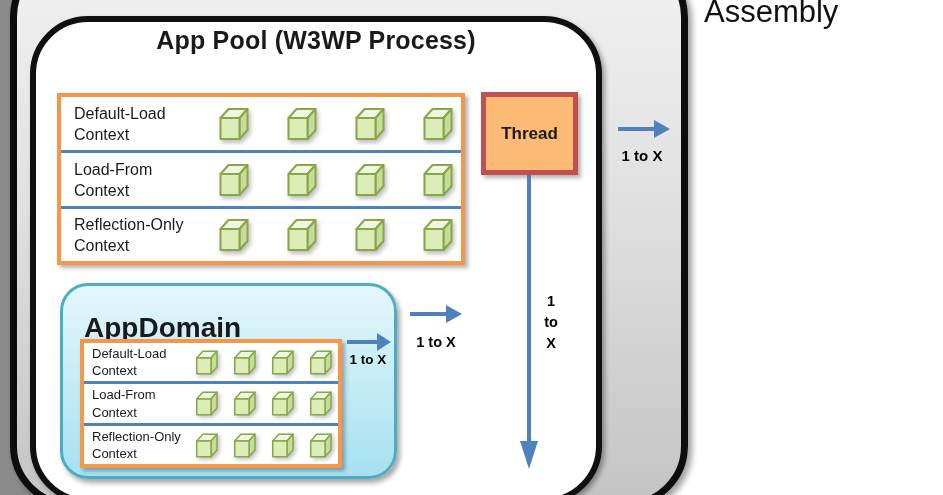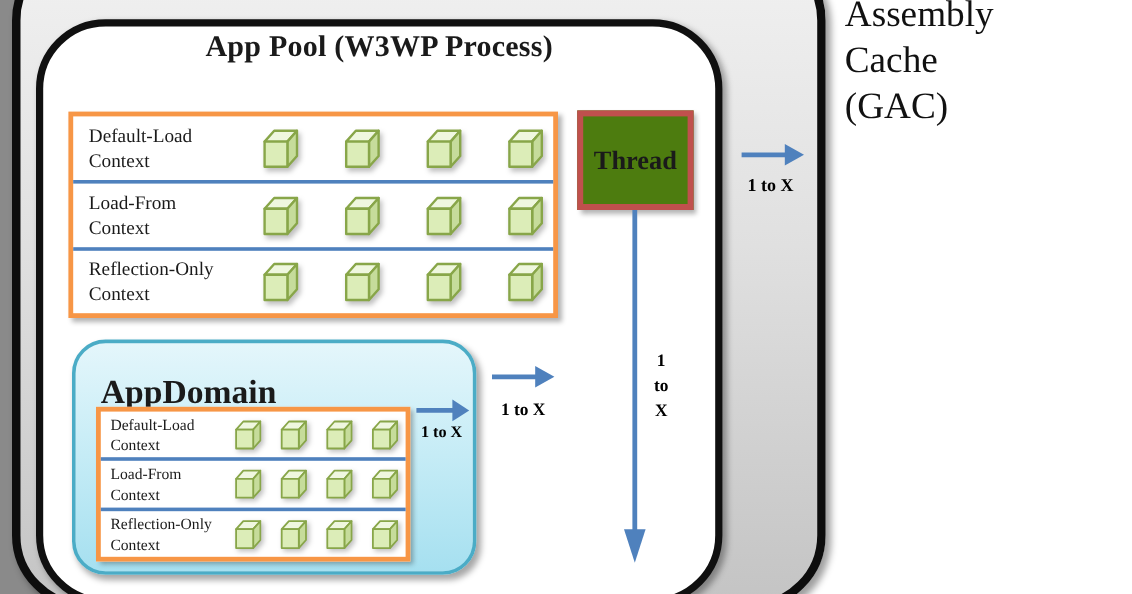--- a/index.html
+++ b/index.html
@@ -1,19 +1,19 @@
 <!DOCTYPE html>
 <html><head>
 <meta charset="utf-8">
 <style>
   * { margin:0; padding:0; box-sizing:border-box; }
   html,body { background:#fff; }
   #stage {
     position:relative; width:845px; height:495px; overflow:hidden;
-    background:#fff; font-family:Liberation Serif, serif; color:#1a1a1a;
+    background:#fff; font-family:Liberation Sans, sans-serif; color:#1a1a1a;
   }
   .abs { position:absolute; }
 
   
   .left-backdrop { left:0; top:0; width:52px; height:495px; background:#8a8a8a; }
 
   
   .outer-box {
     left:10px; top:-45px; width:678px; height:553px;
     border:7px solid #0d0d0d; border-radius:62px;
@@ -45,23 +45,23 @@
   .ctx-sep { height:3px; background:#4F81BD; width:100%; }
   .ctx-label { font-size:16px; line-height:21px; }
   .shared-box .ctx-label { padding-left:13px; width:158px; }
   .cube-strip { display:flex; justify-content:space-between; align-items:center; }
   .shared-box .cube-strip { width:236px; margin-right:8px; }
   .cube-lg { width:31px; height:36px; filter:drop-shadow(2px 3px 2px rgba(0,0,0,0.25)); }
   .cube-sm { width:23px; height:27px; filter:drop-shadow(2px 2px 2px rgba(0,0,0,0.25)); }
 
   .thread-box {
     left:481px; top:92px; width:97px; height:83px;
-    border:5px solid #C0504D; background:#4d7c0f;
+    border:5px solid #C0504D; background:#fdba74;
     display:flex; align-items:center; justify-content:center;
-    font-weight:bold; font-size:22px;
+    font-weight:bold; font-size:17px;
     box-shadow:3px 3px 4px rgba(0,0,0,0.3);
   }
 
   .webapp-box {
     left:60px; top:283px; width:337px; height:196px;
     border:3px solid #4BACC6; border-radius:28px;
     background:linear-gradient(180deg,#E4F6FB 0%,#CBEEF7 40%,#A6E0F0 100%);
     box-shadow:3px 4px 5px rgba(0,0,0,0.35);
   }
   .webapp-title { left:60px; top:287px; width:337px; text-align:center; font-weight:bold; font-size:19px; }
@@ -268,17 +268,16 @@
   <div class="abs arrow-label lbl-outer">1 to X</div>
 
   <svg class="abs arrow" style="left:616px; top:115px;" width="56" height="28" viewBox="0 0 56 28">
     <line x1="2" y1="14" x2="40" y2="14" stroke="#4F81BD" stroke-width="4"></line>
     <polygon points="38,5 38,23 54,14" fill="#4F81BD"></polygon>
   </svg>
   <div class="abs arrow-label lbl-band">1 to X</div>
 
   <div class="abs gac-title">
     <div>Assembly</div>
-    <div>Cache (GAC)</div>
   </div>
   <div class="abs dashed-border"></div>
 
 </div>
 
 </body></html>

